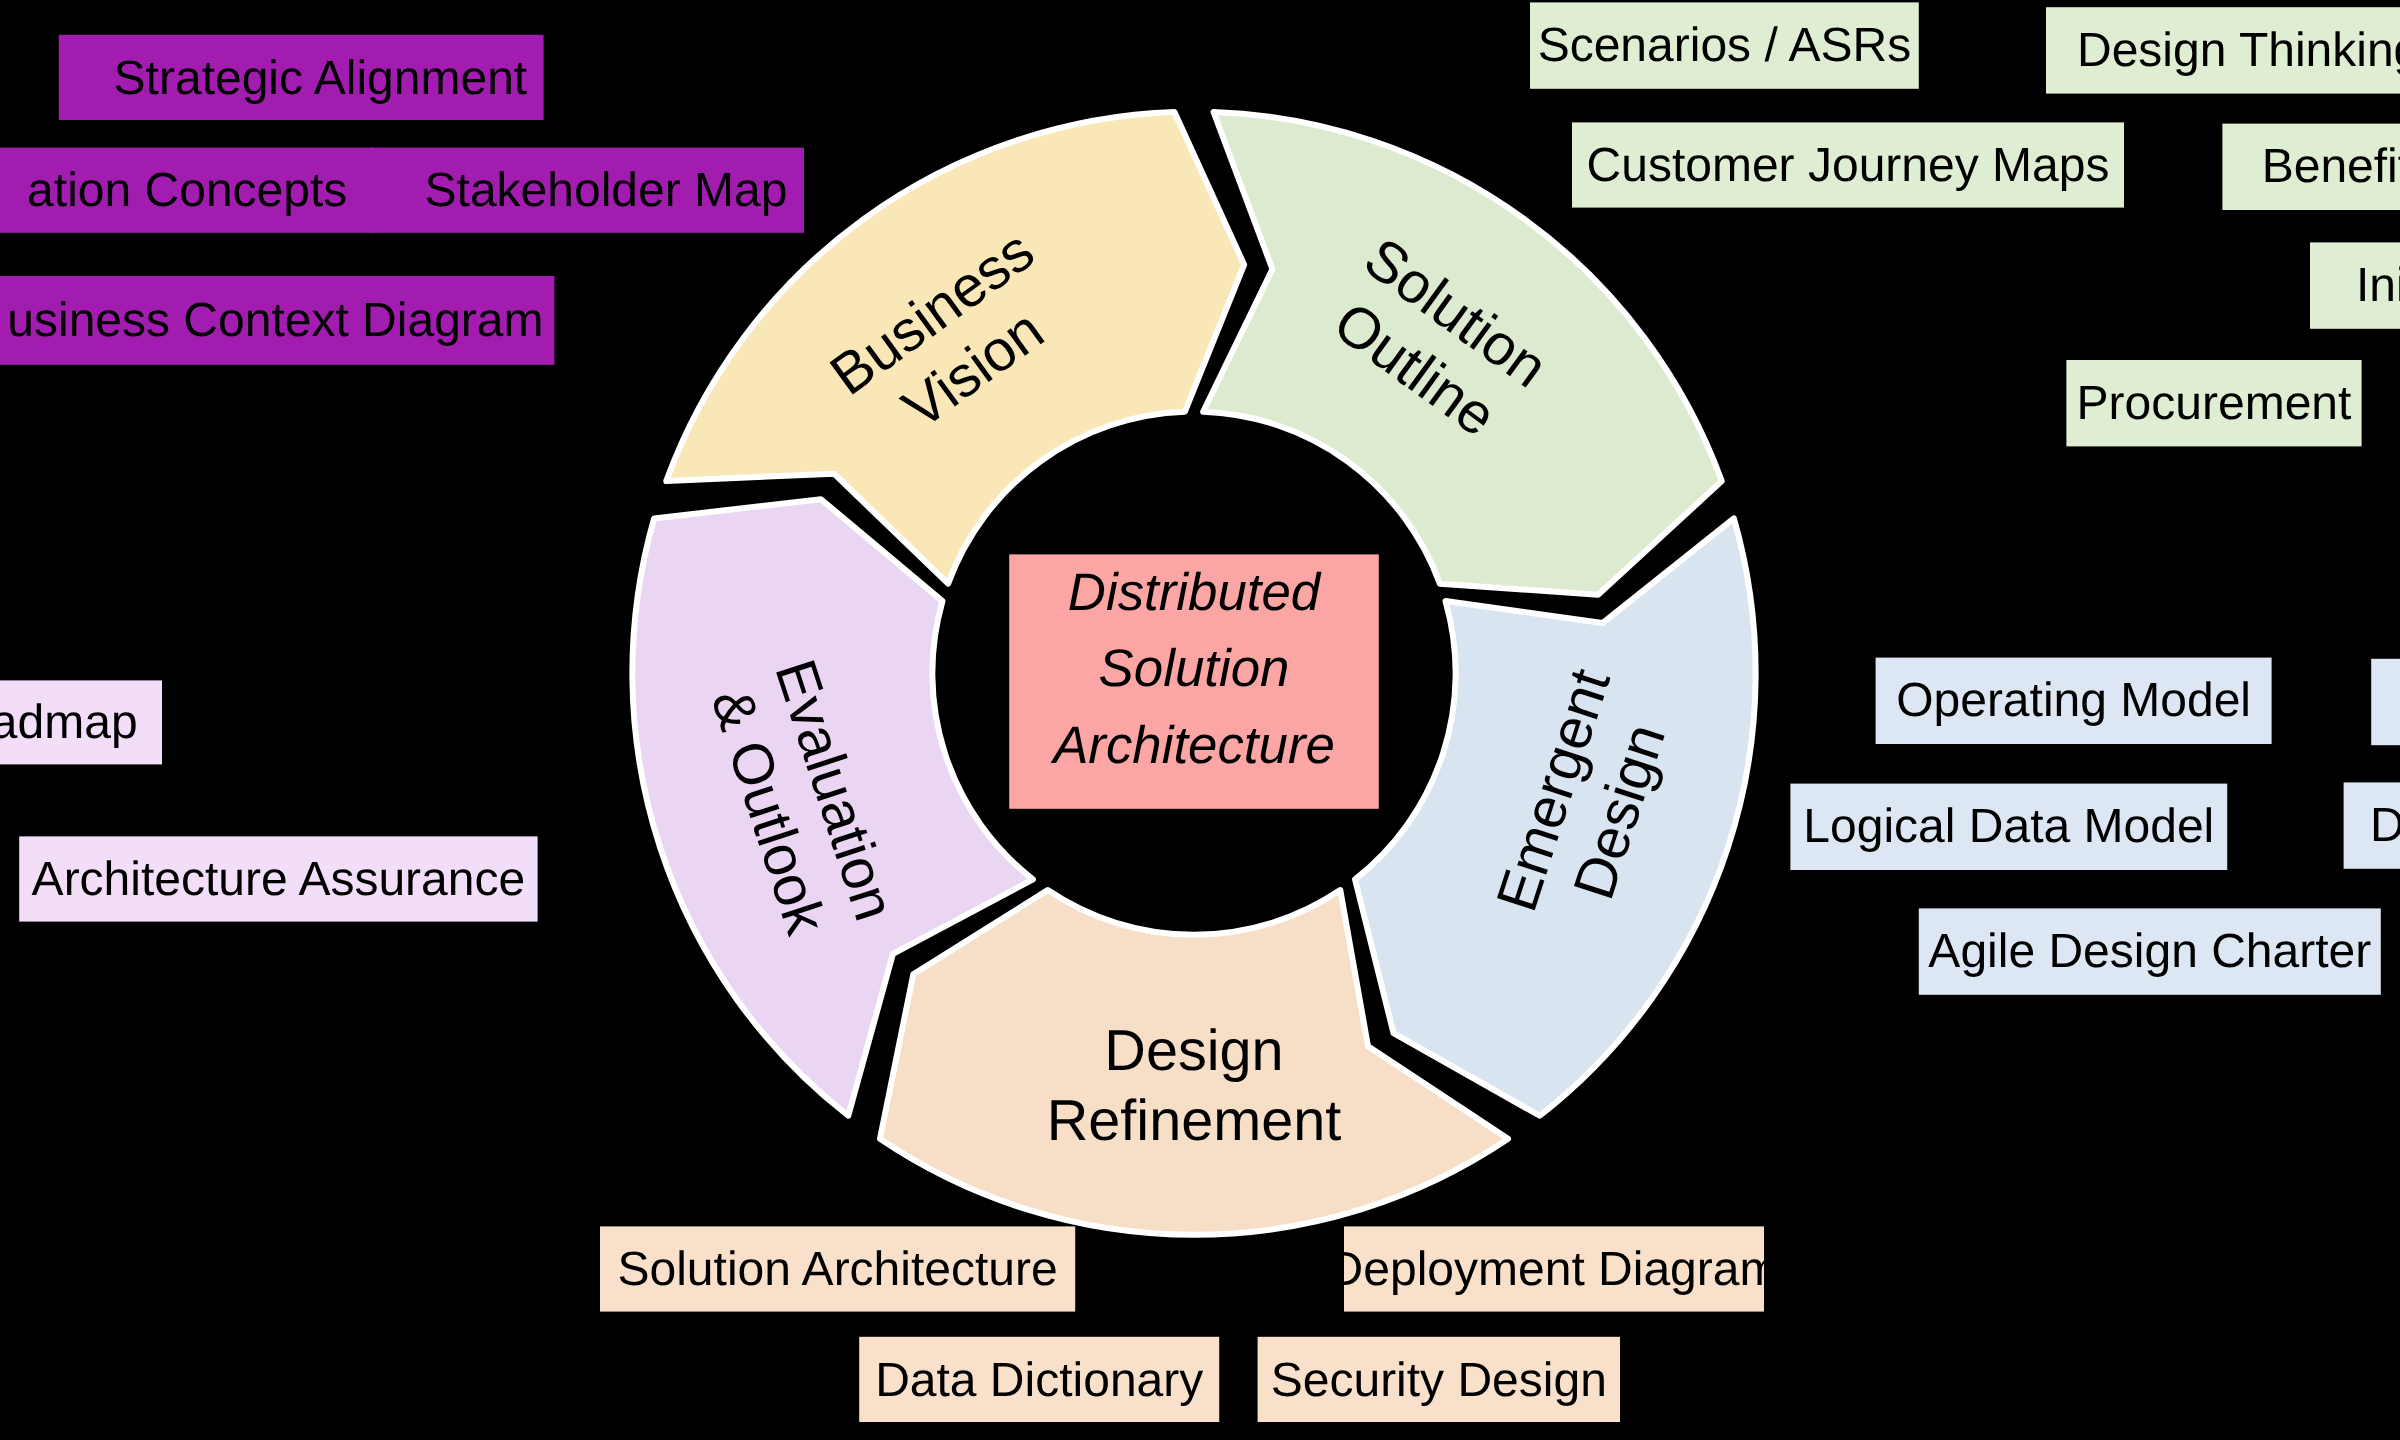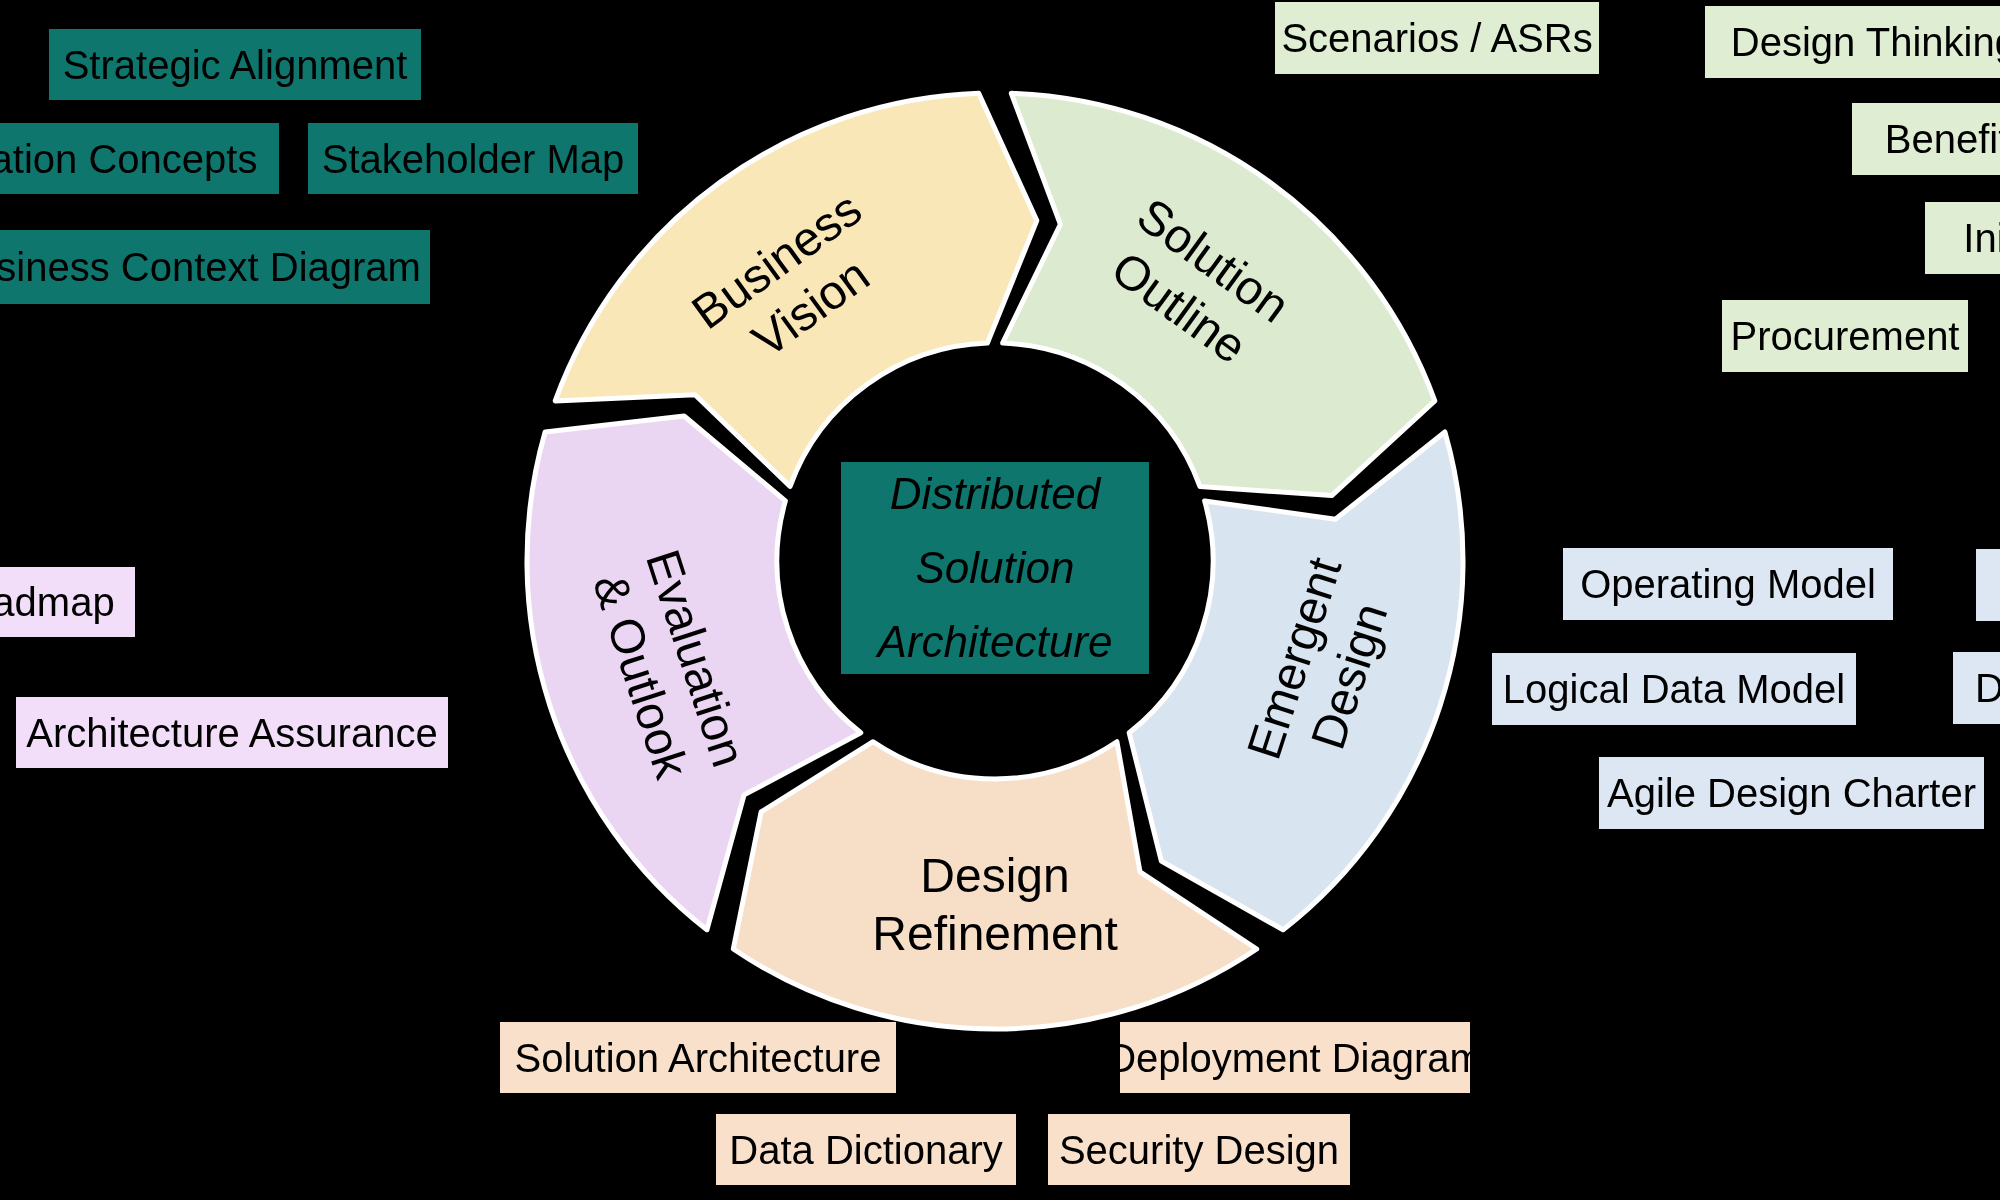--- a/index.html
+++ b/index.html
@@ -5,30 +5,30 @@
   html,body{margin:0;padding:0;background:#000;}
   #canvas{
     position:relative;width:2000px;height:1200px;background:#000000;
     overflow:hidden;font-family:"Liberation Sans",sans-serif;
   }
   #ring-svg{position:absolute;left:0;top:0;}
   .box{
     position:absolute;display:flex;align-items:center;justify-content:center;
     font-size:40px;color:#000;white-space:nowrap;line-height:1;
   }
-  .g-yellow{background:#0f766e;}
+  .g-yellow{background:#a21caf;padding-left:32px;}
   .g-green{background:#DFEDD3;}
   .g-blue{background:#DDE7F3;margin-top:24px;}
   .g-peach{background:#F9E0CA;}
   .g-purple{background:#F2DEF8;}
   .align-left{justify-content:flex-start;padding-left:22px;}
   #hub{
     position:absolute;left:841px;top:462px;width:308px;height:212px;
-    background:#0f766e;display:flex;flex-direction:column;align-items:center;
-    justify-content:space-between;font-size:44px;font-style:italic;line-height:64px;color:#000;
+    background:#fca5a5;display:flex;flex-direction:column;align-items:center;
+    justify-content:flex-start;font-size:44px;font-style:italic;line-height:64px;color:#000;
   }
   .ring-label{font-size:48px;fill:#000;}
 </style>
 </head>
 <body>
 
 <div id="canvas">
 
   <svg id="ring-svg" width="2000" height="1200" viewBox="0 0 2000 1200">
       <path d="M 555.2 400.9 A 468 468 0 0 1 978.7 93.3 L 1036.8 220.6 L 987.4 343.1 A 218 218 0 0 0 790.1 486.4 L 695.0 394.7 Z" fill="#FAE7B8" stroke="#FFFFFF" stroke-width="5" stroke-linejoin="round"></path>
@@ -46,20 +46,21 @@
   <div class="box g-yellow" style="left:49px;top:29px;width:372px;height:71px">Strategic Alignment</div>
   <div class="box g-yellow" style="left:-31px;top:123px;width:310px;height:71px">ation Concepts</div>
   <div class="box g-yellow" style="left:308px;top:123px;width:330px;height:71px">Stakeholder Map</div>
   <div class="box g-yellow" style="left:-35px;top:230px;width:465px;height:74px">usiness Context Diagram</div>
 
   <div class="box g-purple" style="left:-28px;top:567px;width:163px;height:70px">admap</div>
   <div class="box g-purple" style="left:16px;top:697px;width:432px;height:71px">Architecture Assurance</div>
 
   <div class="box g-green" style="left:1275px;top:2px;width:324px;height:72px">Scenarios / ASRs</div>
   <div class="box g-green" style="left:1705px;top:6px;width:360px;height:72px">Design Thinking /</div>
+  <div class="box g-green" style="left:1310px;top:102px;width:460px;height:71px">Customer Journey Maps</div>
   <div class="box g-green" style="left:1852px;top:103px;width:210px;height:72px">Benefits</div>
   <div class="box g-green" style="left:1925px;top:202px;width:130px;height:72px">Init</div>
   <div class="box g-green" style="left:1722px;top:300px;width:246px;height:72px">Procurement</div>
 
   <div class="box g-blue" style="left:1563px;top:524px;width:330px;height:72px">Operating Model</div>
   <div class="box g-blue" style="left:1976px;top:525px;width:140px;height:72px"></div>
   <div class="box g-blue" style="left:1492px;top:629px;width:364px;height:72px">Logical Data Model</div>
   <div class="box g-blue align-left" style="left:1953px;top:628px;width:150px;height:72px">D</div>
   <div class="box g-peach" style="left:500px;top:1022px;width:396px;height:71px">Solution Architecture</div>
 

